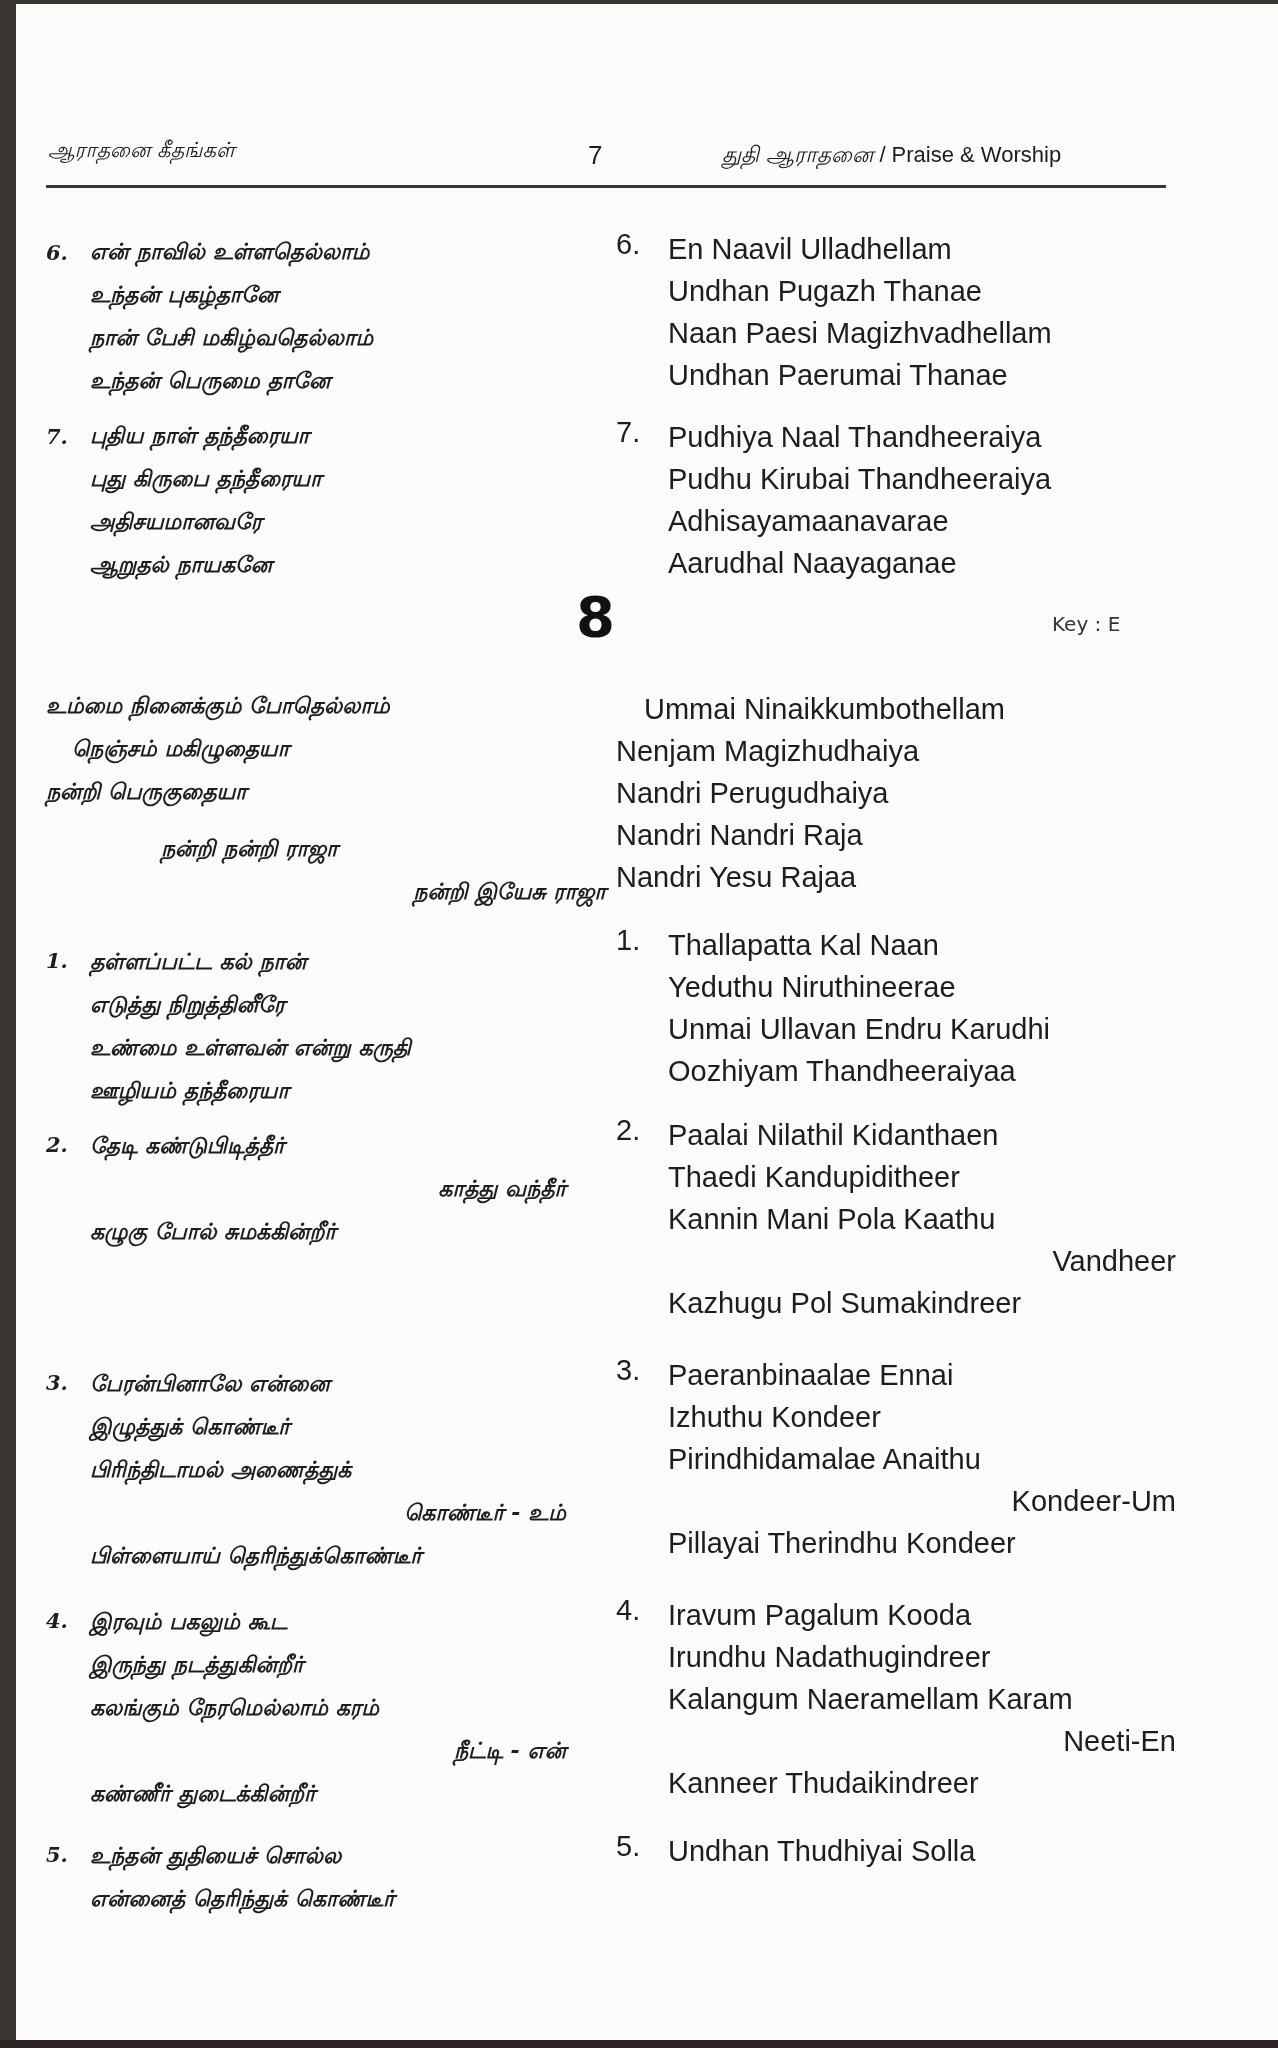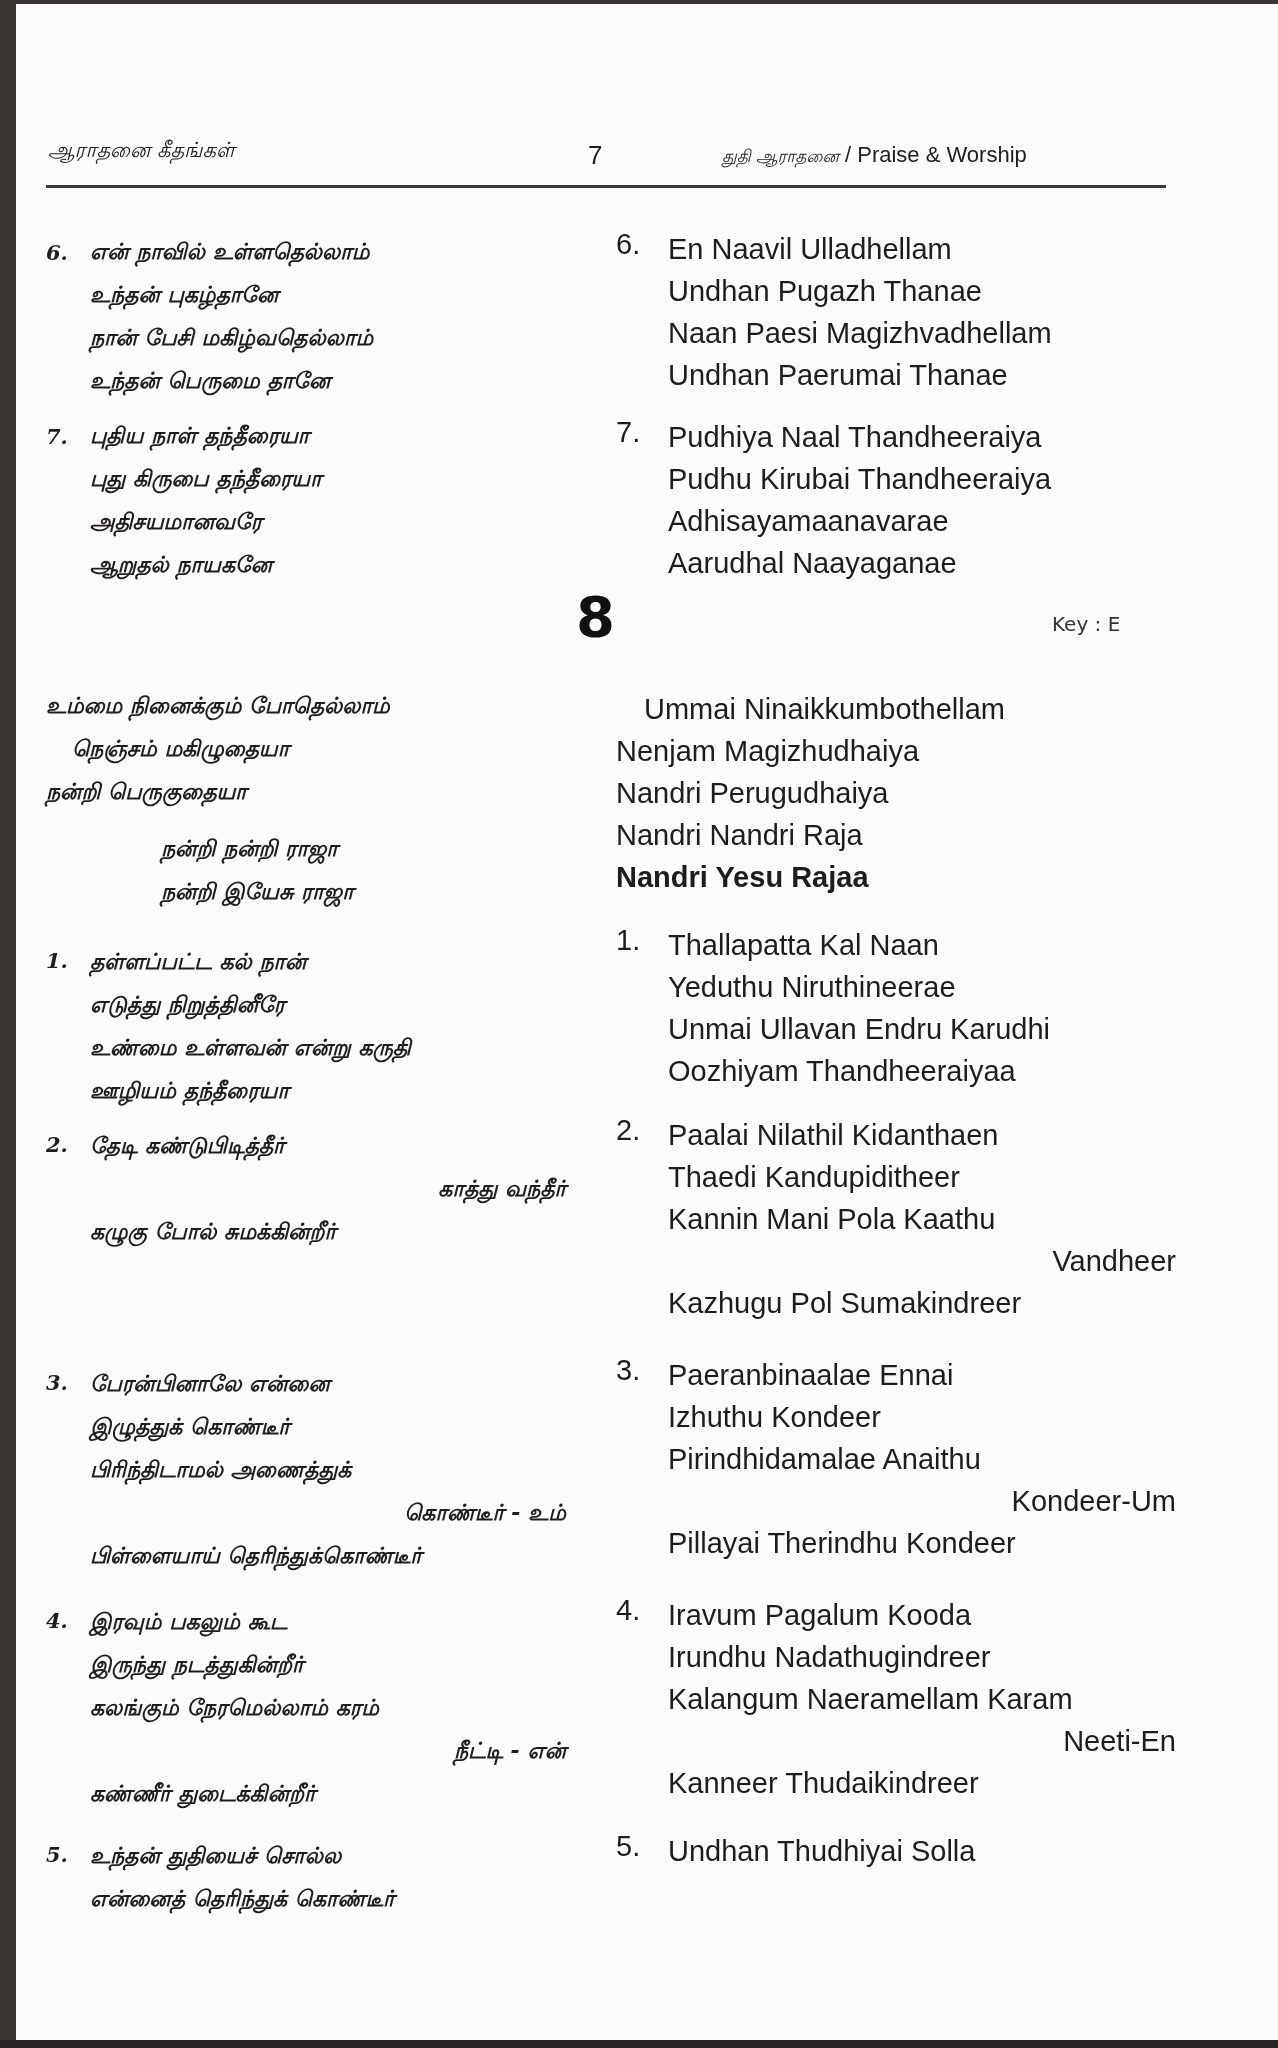--- a/index.html
+++ b/index.html
@@ -14,21 +14,21 @@
     .header .left-title {
       position: absolute; left: 32px; top: 134px; font-family: "DejaVu Serif", serif;
       font-style: italic; font-size: 21px; color: #1f1c1c;
     }
     .header .page-num {
       position: absolute; left: 572px; top: 136px; font-size: 26px; color: #1f1c1c;
     }
     .header .right-title {
       position: absolute; left: 706px; top: 138px; font-size: 22px; color: #1f1c1c;
     }
-    .header .right-title .ta { font-family: "DejaVu Serif", serif; font-style: italic; font-size: 17px; }
+    .header .right-title .ta { font-family: "DejaVu Serif", serif; font-style: italic; font-size: 22px; }
     .header .rule {
       position: absolute; left: 30px; top: 181px; width: 1120px; height: 3px; background: #3a3636;
     }
     .col-ta, .col-en { position: absolute; }
     .col-ta { left: 30px; font-family: "DejaVu Sans", sans-serif; font-weight: bold; font-style: italic; font-size: 22px; color: #201d1d; }
     .col-en { left: 600px; font-family: "Liberation Sans", sans-serif; font-size: 29px; color: #1e1c1c; }
     .verse { position: absolute; width: 560px; }
     .col-en .verse { width: 560px; }
     .line { display: block; white-space: nowrap; }
     .col-ta .line { height: 43px; line-height: 43px; padding-left: 44px; }
@@ -77,21 +77,21 @@
       <span class="line">புது கிருபை தந்தீரையா</span>
       <span class="line">அதிசயமானவரே</span>
       <span class="line">ஆறுதல் நாயகனே</span>
     </div>
 
     <div class="verse" style="top:680px;">
       <span class="line" style="padding-left:0;">உம்மை நினைக்கும் போதெல்லாம்</span>
       <span class="line" style="padding-left:0;margin-left:26px;">நெஞ்சம் மகிழுதையா</span>
       <span class="line" style="padding-left:0;">நன்றி பெருகுதையா</span>
       <span class="line" style="padding-left:115px;margin-top:14px;">நன்றி நன்றி ராஜா</span>
-      <span class="line" style="padding-left:115px;">நன்றி இயேசு ராஜா</span>
+      <span class="line" style="padding-left:115px;text-align:right;">நன்றி இயேசு ராஜா</span>
     </div>
 
     <div class="verse" style="top:936px;">
       <span class="num" style="top:8px;">1.</span>
       <span class="line">தள்ளப்பட்ட கல் நான்</span>
       <span class="line">எடுத்து நிறுத்தினீரே</span>
       <span class="line">உண்மை உள்ளவன் என்று கருதி</span>
       <span class="line">ஊழியம் தந்தீரையா</span>
     </div>
 
@@ -141,21 +141,21 @@
       <span class="line">Pudhu Kirubai Thandheeraiya</span>
       <span class="line">Adhisayamaanavarae</span>
       <span class="line">Aarudhal Naayaganae</span>
     </div>
 
     <div class="verse" style="top:684px;">
       <span class="line" style="padding-left:0;margin-left:28px;">Ummai Ninaikkumbothellam</span>
       <span class="line" style="padding-left:0;">Nenjam Magizhudhaiya</span>
       <span class="line" style="padding-left:0;">Nandri Perugudhaiya</span>
       <span class="line" style="padding-left:0;">Nandri Nandri Raja</span>
-      <span class="line" style="padding-left:0;font-weight:bold;">Nandri Yesu Rajaa</span>
+      <span class="line" style="padding-left:0;">Nandri Yesu Rajaa</span>
     </div>
 
     <div class="verse" style="top:920px;">
       <span class="num">1.</span>
       <span class="line">Thallapatta Kal Naan</span>
       <span class="line">Yeduthu Niruthineerae</span>
       <span class="line">Unmai Ullavan Endru Karudhi</span>
       <span class="line">Oozhiyam Thandheeraiyaa</span>
     </div>
 

